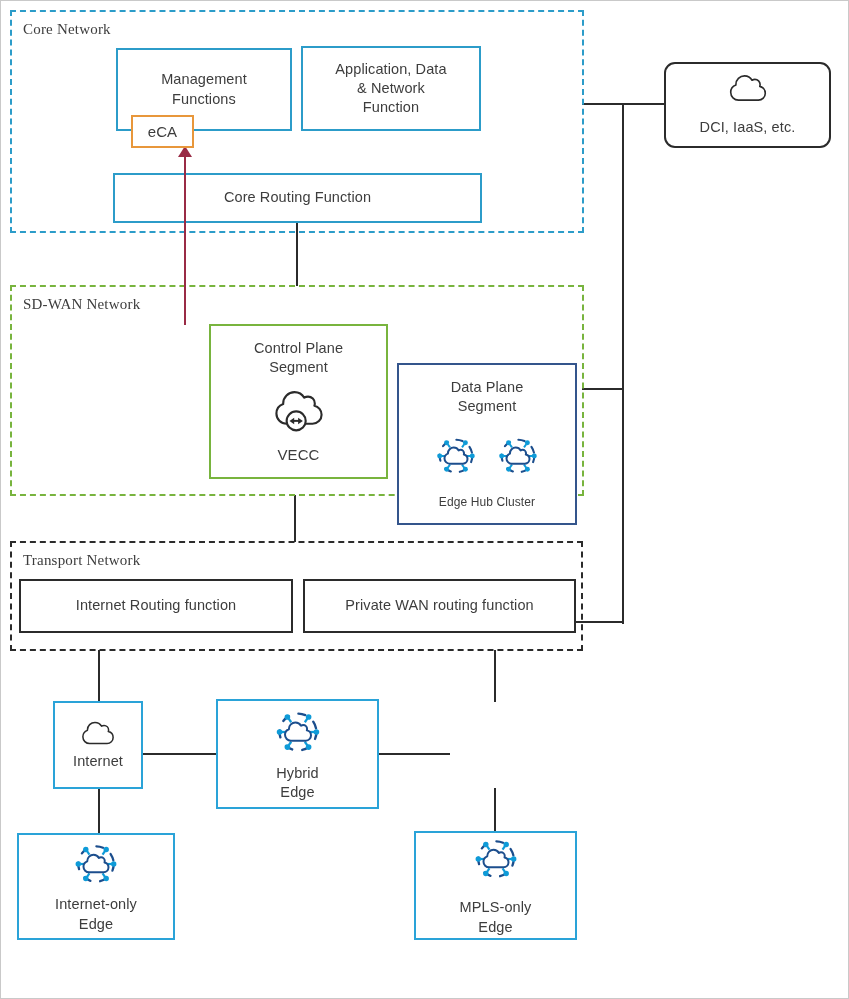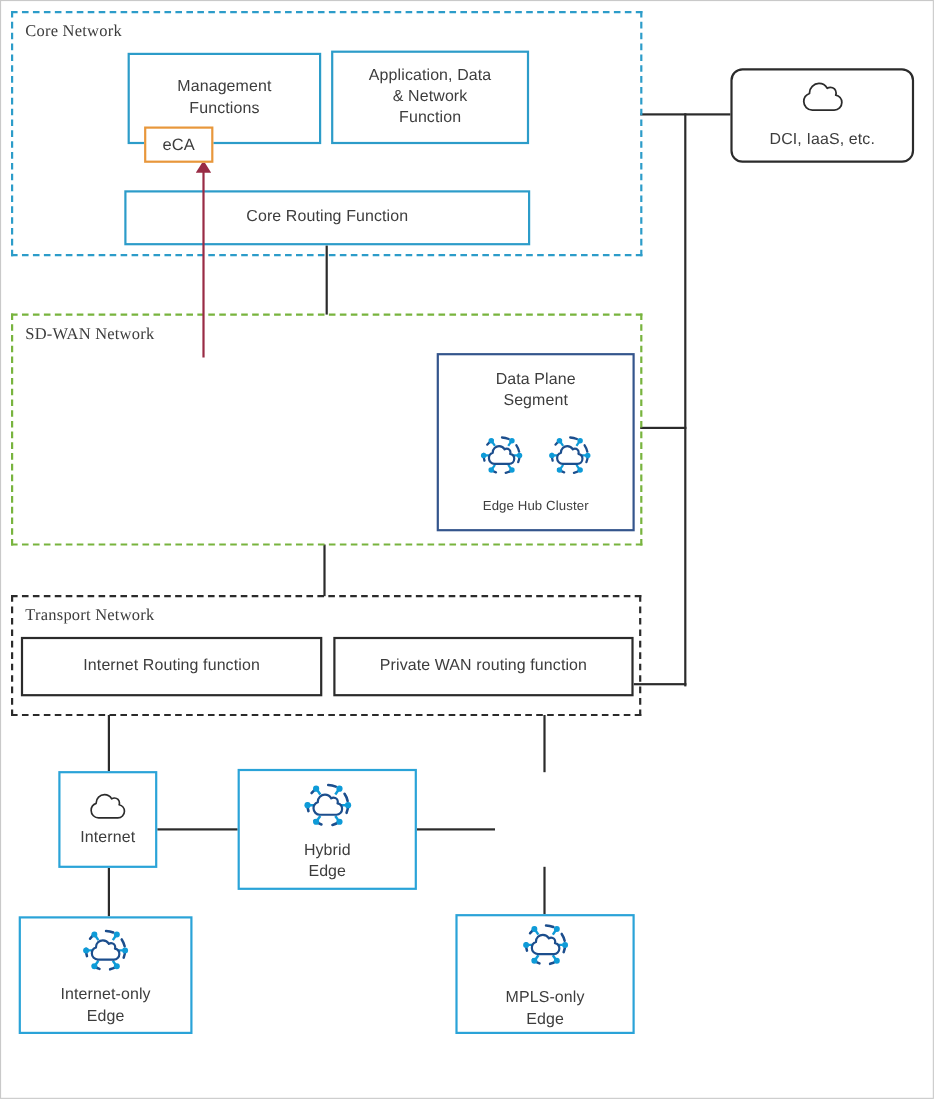--- a/index.html
+++ b/index.html
@@ -17,21 +17,21 @@
   .group-label{position:absolute;left:11px;top:9px;font-size:15px;letter-spacing:.2px;color:#3d3d3d;font-family:Liberation Serif, serif;}
   
   .box{
     position:absolute;background:#fff;border:2px solid #2c9fd0;z-index:2;
     display:flex;flex-direction:column;align-items:center;justify-content:center;
     text-align:center;font-size:14.5px;line-height:1.32;letter-spacing:.1px;
   }
   .box.blue{border-color:#2c9cc9;}
   .box.bright{border-color:#2aa3d8;}
   .box.green{border-color:#78b43e;}
-  .box.navy{border-color:#34558c;}
+  .box.navy{border-color:#34558c;margin-top:42px;}
   .box.black{border-color:#2b2b2b;}
   .box.orange{border-color:#e8973b;}
   .seg{justify-content:space-between;padding:13px 6px 12px 6px;}
   .seg .seg-title{max-width:112px;}
   .lbl-narrow{max-width:60px;}
   .lbl-mid{max-width:104px;}
   .lbl-app{max-width:114px;}
   .lbl-mgmtfn{max-width:116px;}
   
   .line{position:absolute;background:#2b2b2b;z-index:0;}
@@ -107,20 +107,33 @@
       </svg>
     </span>
     <span>DCI, IaaS, etc.</span>
   </div>
 
   <div class="group sdwan">
     <div class="group-label">SD-WAN Network</div>
   </div>
 
 
+  <div class="box green seg" id="box-ctrl-plane">
+    <span class="seg-title">Control Plane Segment</span>
+    <span>
+      <svg width="58" height="48" viewBox="-40 -40 720 680">
+        <path d="M0 336c0 79.5 64.5 144 144 144H512c70.7 0 128-57.3 128-128c0-61.9-44-113.6-102.4-125.4c4.1-10.7 6.4-22.4 6.4-34.6c0-53-43-96-96-96c-19.7 0-38.1 6-53.3 16.2C367 64.2 315.3 32 256 32C167.6 32 96 103.6 96 192c0 2.7 .1 5.4 .2 8.1C40.2 219.8 0 273.2 0 336z" fill="none" stroke="#2b2b2b" stroke-width="30" stroke-linejoin="round"></path>
+        <circle cx="280" cy="440" r="135" fill="#ffffff" stroke="#2b2b2b" stroke-width="30"></circle>
+        <line x1="235" y1="440" x2="325" y2="440" stroke="#2b2b2b" stroke-width="28"></line>
+        <path d="M185 440 L252 394 L252 486 Z" fill="#2b2b2b"></path>
+        <path d="M375 440 L308 394 L308 486 Z" fill="#2b2b2b"></path>
+      </svg>
+    </span>
+    <span style="font-size:15px;">VECC</span>
+  </div>
 
   <div class="box navy seg" id="box-data-plane">
     <span class="seg-title">Data Plane Segment</span>
     <span class="icon-row">
       <span>
         <svg width="46" height="46" viewBox="0 0 48 48">
           <circle cx="24" cy="24" r="17" fill="none" stroke="#1c4e8d" stroke-width="2.2" stroke-dasharray="6.5 9.5" stroke-linecap="round"></circle>
           <g stroke="#0e9bd8" stroke-width="2.1">
             <line x1="30.3" y1="15.0" x2="32.6" y2="11.7"></line>
               <line x1="17.7" y1="15.0" x2="15.4" y2="11.7"></line>

